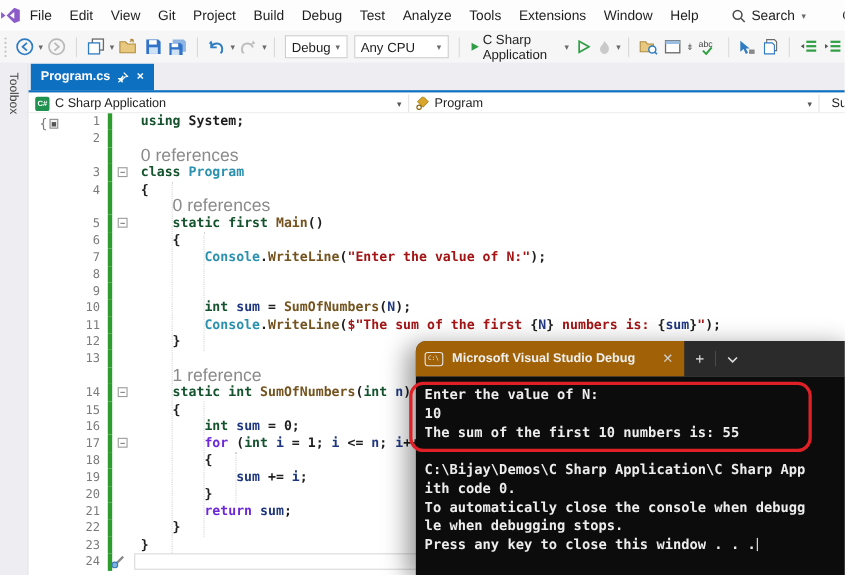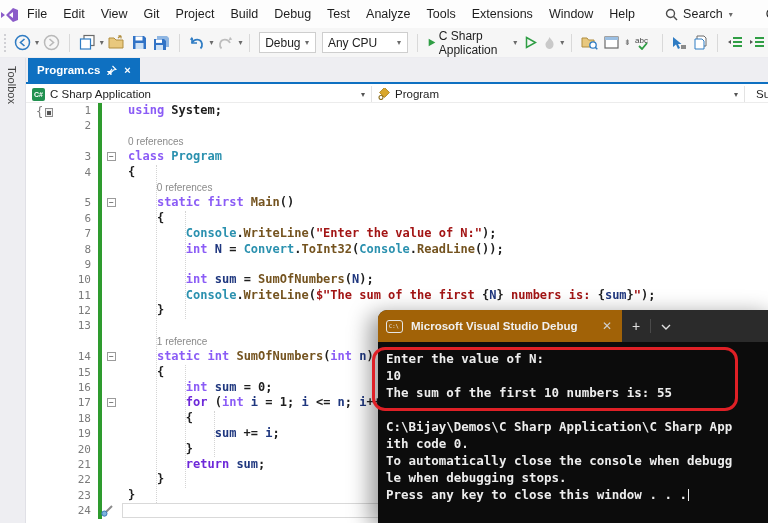--- a/index.html
+++ b/index.html
@@ -41,22 +41,22 @@
 
   
   #editor{position:absolute;left:26px;top:103px;width:742px;height:420px;background:#fff;font-family:"DejaVu Sans Mono",monospace;}
   .row{display:flex;height:15.4px;line-height:15.4px;position:relative;}
   .ln{width:72px;text-align:right;padding-right:7px;color:#7b7b7b;font-size:11px;flex:none;position:relative;}
   .chbar{width:4px;flex:none;}
   .row .chbar{background:#2e9b2e;}
   .outm{width:20px;flex:none;position:relative;}
   .foldbox{position:absolute;left:5px;top:3px;width:9px;height:9px;border:1px solid #9b9b9b;background:#fff;color:#444;font-size:8px;line-height:7px;text-align:center;}
   .code{padding-left:6px;font-size:12px;font-weight:600;white-space:pre;position:relative;}
-  .lens{padding-left:6px;font-family:"Liberation Sans",sans-serif;font-size:10px;color:#8a8a8a;font-weight:normal;}
-  .kw{color:#8b5cf6}.ctrl{color:#6d28d9}.type{color:#2b91af}.method{color:#74531f}
+  .lens{padding-left:6px;font-family:"Liberation Sans",sans-serif;font-size:16px;color:#8a8a8a;font-weight:normal;}
+  .kw{color:#14532d}.ctrl{color:#6d28d9}.type{color:#2b91af}.method{color:#74531f}
   .str{color:#a31515}.loc{color:#1f377f}.num{color:#1e1e1e}.pl{color:#1e1e1e}
   .cur-line{position:absolute;left:96px;right:2px;top:0;height:15px;border:1px solid #d9d9d9;}
   .guide{position:absolute;width:0;border-left:1px dotted #d4d4d4;}
   .pen{position:absolute;right:-16px;top:1px;z-index:3;}
   #brace-badge{position:absolute;left:10px;top:2px;color:#7a7a7a;font-size:12px;display:flex;gap:2px;align-items:center;}
   #brace-badge .bx{width:8px;height:9px;border:1px solid #8d8d8d;background:#f2f2f2;position:relative;}
   #brace-badge .bx:after{content:"";position:absolute;right:1px;bottom:1px;width:4px;height:4px;background:#555;}
 
   
   #console{position:absolute;left:378px;top:310px;width:400px;height:213px;border-radius:9px 9px 0 0;box-shadow:-8px 4px 22px rgba(0,0,0,.4);z-index:5;}
@@ -346,21 +346,20 @@
       <div class="row">
         <span class="ln">7</span>
         <span class="chbar"></span>
         <span class="outm"></span>
         <span class="code">        <span class="type">Console</span><span class="pl">.</span><span class="method">WriteLine</span><span class="pl">(</span><span class="str">"Enter the value of N:"</span><span class="pl">);</span></span>
       </div>
       <div class="row">
         <span class="ln">8</span>
         <span class="chbar"></span>
         <span class="outm"></span>
-        <span class="code">        <span class="kw">int</span><span class="pl"> </span><span class="loc">N</span><span class="pl"> = </span><span class="type">Convert</span><span class="pl">.</span><span class="method">ToInt32</span><span class="pl">(</span><span class="type">Console</span><span class="pl">.</span><span class="method">ReadLine</span><span class="pl">());</span></span>
       </div>
       <div class="row">
         <span class="ln">9</span>
         <span class="chbar"></span>
         <span class="outm"></span>
         <span class="code"></span>
       </div>
       <div class="row">
         <span class="ln">10</span>
         <span class="chbar"></span>

